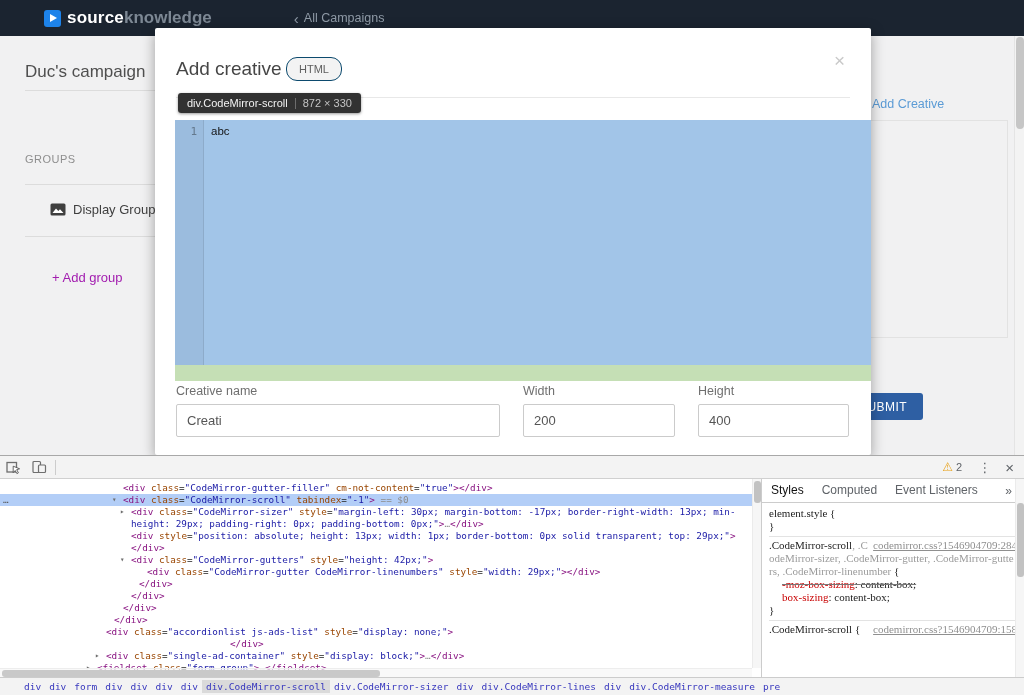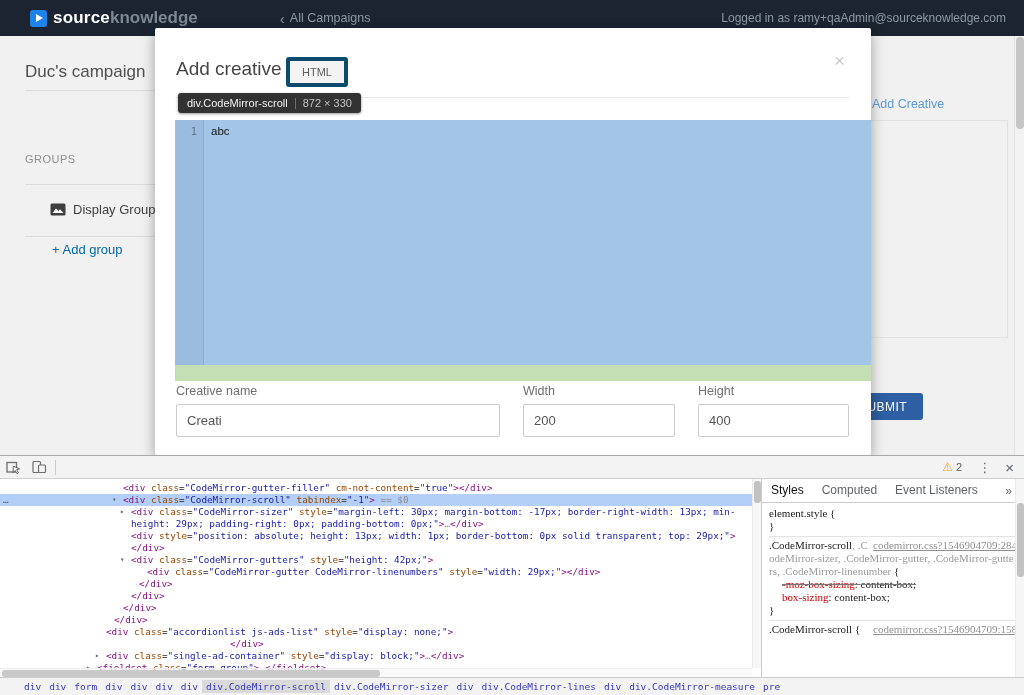--- a/index.html
+++ b/index.html
@@ -2,49 +2,49 @@
 <html><head>
 <meta charset="utf-8">
 <style>
   *{margin:0;padding:0;box-sizing:border-box}
   html,body{width:1024px;height:695px}
   body{position:relative;overflow:hidden;background:#f1f1f2;font-family:"Liberation Sans",sans-serif}
   a{text-decoration:none}
 
   
   .topbar{position:absolute;left:0;top:0;width:1024px;height:36px;background:#1b2430;z-index:2;display:flex;align-items:center}
-  .brand{display:flex;align-items:center;margin-left:30px;cursor:pointer}
+  .brand{display:flex;align-items:center;margin-left:44px;cursor:pointer}
   .logo-sq{width:17px;height:17px;background:#1d83ea;border-radius:3px;display:inline-flex;align-items:center;justify-content:center;margin-right:6px}
   .tri{width:0;height:0;border-left:7px solid #fff;border-top:4.5px solid transparent;border-bottom:4.5px solid transparent;margin-left:2px}
   .brand-b{color:#fff;font-size:17px;font-weight:bold;letter-spacing:.2px}
   .brand-l{color:#7d8894;font-size:17px;font-weight:bold}
   .back-link{margin-left:82px;color:#8f9aa6;font-size:12.5px;display:flex;align-items:center;gap:5px;cursor:pointer}
   .back-ic{font-size:15px;line-height:1}
   .logged{margin-left:auto;margin-right:18px;color:#8f99a5;font-size:12px}
 
   
   .page{position:absolute;left:0;top:36px;width:1024px;height:419px;z-index:1}
   .pg-title{position:absolute;left:25px;top:26px;font-size:17px;color:#4f4f4f}
   .hr{position:absolute;height:1px;background:#dcdcdc}
   .hr-title{left:25px;top:54px;width:130px}
   .groups-h{position:absolute;left:25px;top:117px;font-size:11px;color:#8e8e8e;letter-spacing:.5px}
   .hr-g1{left:25px;top:148px;width:130px}
   .group-row{position:absolute;left:50px;top:166px;display:flex;align-items:center;gap:7px;font-size:13px;color:#3f3f3f;cursor:pointer}
   .hr-g2{left:25px;top:200px;width:130px}
-  .add-group{position:absolute;left:52px;top:206px;font-size:13px;color:#0369a1;cursor:pointer}
+  .add-group{position:absolute;left:52px;top:234px;font-size:13px;color:#a21caf;cursor:pointer}
   .add-creative{position:absolute;left:872px;top:61px;font-size:12.5px;color:#5b9bd5;cursor:pointer}
   .side-panel{position:absolute;left:855px;top:84px;width:153px;height:218px;border:1px solid #e2e2e2}
   .submit-btn{position:absolute;left:843px;top:357px;width:80px;height:27px;background:#2e5fa3;color:#fff;border:none;border-radius:3px;font-size:12px;font-family:inherit;letter-spacing:.4px;cursor:pointer}
   .pg-scroll{position:absolute;right:0;top:0;width:10px;height:419px;background:#f3f3f3;border-left:1px solid #e4e4e4}
   .pg-thumb{position:absolute;left:1px;top:1px;width:8px;height:92px;background:#c6c6c6;border-radius:4px}
 
   
   .modal{position:absolute;left:155px;top:28px;width:716px;height:427px;background:#fff;z-index:5;box-shadow:0 4px 14px rgba(0,0,0,.35);border-radius:2px}
   .m-title{position:absolute;left:21px;top:30px;font-size:19px;color:#464646;font-weight:500}
-  .m-badge{position:absolute;left:131px;top:29px;padding:5px 12px;border:4px solid #0c4a6e;border-radius:3px;background:#f3f3f3;color:#5f5f5f;font-size:11px;cursor:pointer}
+  .m-badge{position:absolute;left:131px;top:29px;padding:5px 12px;border:1px solid #0c4a6e;border-radius:11px;background:#f3f3f3;color:#5f5f5f;font-size:11px;cursor:pointer}
   .m-close{position:absolute;right:26px;top:22px;font-size:19px;color:#c9c9c9;cursor:pointer}
   .m-hr{position:absolute;left:21px;top:69px;right:21px;height:1px;background:#e8e8e8}
   .editor{position:absolute;left:20px;top:92px;width:696px;height:245px;background:#a2c5e8}
   .ed-gutter{position:absolute;left:0;top:0;bottom:0;width:29px;background:rgba(0,0,0,.045);border-right:1px solid rgba(0,0,0,.09)}
   .ed-ln{position:absolute;right:6px;top:5px;font-family:"DejaVu Sans Mono",monospace;font-size:11px;color:#64798e}
   .ed-code{position:absolute;left:36px;top:5px;font-family:Liberation Sans, sans-serif;font-size:11.5px;color:#141414}
   .ed-pad{position:absolute;left:20px;top:337px;width:696px;height:16px;background:#c5dfb5}
   .fld{position:absolute}
   .f1{left:21px;top:356px;width:324px}
   .f2{left:368px;top:356px;width:152px}
@@ -120,21 +120,20 @@
     <span class="logo-sq">
         <span class="tri"></span>
       </span>
     <span class="brand-b">source</span>
     <span class="brand-l">knowledge</span>
   </div>
   <a class="back-link">
     <span class="back-ic">‹</span>
     <span>All Campaigns</span>
   </a>
-  <span class="logged">Logged in as ramy+qaAdmin@sourceknowledge.com</span>
 </div>
 
 <div class="page">
   <div class="pg-title">Duc's campaign</div>
   <div class="hr hr-title"></div>
   <div class="groups-h">GROUPS</div>
   <div class="hr hr-g1"></div>
   <div class="group-row">
     <svg width="16" height="13" viewBox="0 0 16 13">
         <rect x="0.5" y="0.5" width="15" height="12" rx="1.5" fill="#3f3f3f"></rect>

